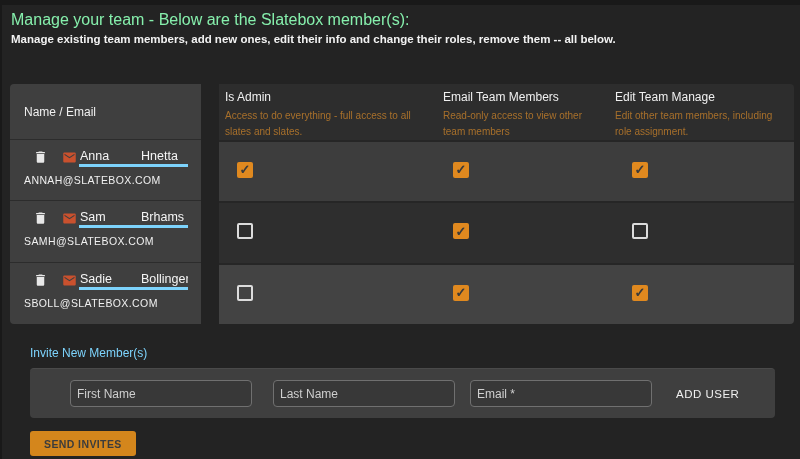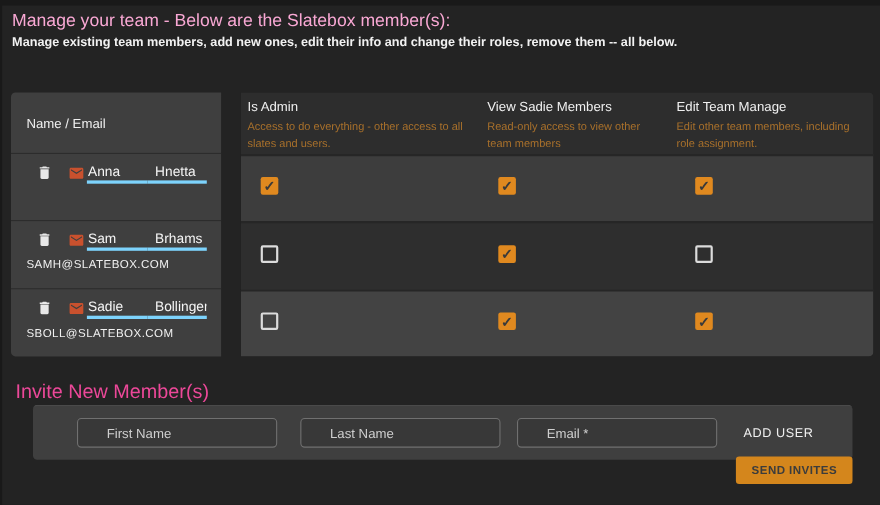--- a/index.html
+++ b/index.html
@@ -6,21 +6,21 @@
   html,body { background:#1a1a1a; }
   body { font-family:"Liberation Sans", sans-serif; }
   .page {
     position:relative; width:800px; height:459px;
     background:#232323; overflow:hidden;
     border-top:5px solid #191919; border-left:2px solid #191919;
   }
   
   .page-title {
     position:absolute; left:9px; top:6px;
-    font-size:16px; font-weight:500; color:#f9a8d4;
+    font-size:16px; font-weight:500; color:#86efac;
   }
   .page-subtitle {
     position:absolute; left:9px; top:28px;
     font-size:11.5px; font-weight:700; color:#f2f2f2;
   }
   
   .members-table {
     position:absolute; left:8px; top:79px; width:784px; height:240px;
     display:flex;
   }
@@ -77,44 +77,44 @@
   .cb.checked {
     border:none; background:#e0891f;
   }
   .cb.checked::after {
     content:"\2713"; position:absolute; left:0; top:0; width:16px; height:16px;
     color:#3a3a3a; font-size:13px; font-weight:700;
     display:flex; align-items:center; justify-content:center;
   }
   
   .invite-heading {
-    position:absolute; left:12px; top:341px;
-    font-size:18px; color:#ec4899;
+    position:absolute; left:28px; top:341px;
+    font-size:12px; color:#7dd3fc;
   }
   .invite-box {
     position:absolute; left:28px; top:363px; width:745px; height:50px;
     background:#3f3f3f; border-radius:4px; border-top:1px solid #4a4a4a;
     display:flex; align-items:center; padding-left:40px;
   }
   .invite-input {
     width:182px; height:27px; background:#383838;
     border:1px solid #707070; border-radius:4px;
-    color:#e8e8e8; font-size:12px; padding:0 26px; outline:none;
+    color:#e8e8e8; font-size:12px; padding:0 6px; outline:none;
     font-family:"Liberation Sans", sans-serif;
   }
   .invite-input::placeholder { color:#cfcfcf; opacity:1; }
   .gap1 { margin-right:21px; } .gap2 { margin-right:15px; }
   .add-user {
     margin-left:24px; background:none; border:none; cursor:pointer;
     color:#f0f0f0; font-size:11.5px; font-weight:500; letter-spacing:.5px;
     font-family:"Liberation Sans", sans-serif;
   }
   .send-row {
-    position:absolute; left:28px; top:410px; width:745px;
-    display:flex; justify-content:flex-end;
+    position:absolute; left:28px; top:426px; width:745px;
+    display:flex; justify-content:flex-start;
   }
   .send-invites {
     background:#d4861c; color:#3c3c3c; border:none; border-radius:3px;
     height:25px; padding:0 14px; font-size:10.5px; font-weight:700;
     letter-spacing:.4px; cursor:pointer;
     font-family:"Liberation Sans", sans-serif;
   }
   .svg-icon { display:block; }
 </style>
 </head>
@@ -138,20 +138,21 @@
               </svg>
           </button>
           <button class="icon-btn icon-mail">
             <svg class="svg-icon" width="17" height="15" viewBox="0 0 24 24" fill="#c9512e">
                 <path d="M20 4H4c-1.1 0-2 .9-2 2v12c0 1.1.9 2 2 2h16c1.1 0 2-.9 2-2V6c0-1.1-.9-2-2-2zm0 4-8 5-8-5V6l8 5 8-5v2z"></path>
               </svg>
           </button>
           <input class="nm-input nm-fn" value="Anna" style="">
           <input class="nm-input nm-ln" value="Hnetta" style="">
         </div>
+        <div class="member-email">ANNAH@SLATEBOX.COM</div>
       </div>
 
       <div class="member-cell mid">
         <div class="member-line">
           <button class="icon-btn icon-trash">
             <svg class="svg-icon" width="15" height="16" viewBox="0 0 24 24" fill="#e8e8e8">
                 <path d="M6 19c0 1.1.9 2 2 2h8c1.1 0 2-.9 2-2V7H6v12zM19 4h-3.5l-1-1h-5l-1 1H5v2h14V4z"></path>
               </svg>
           </button>
           <button class="icon-btn icon-mail">
@@ -181,24 +182,24 @@
           <input class="nm-input nm-ln" value="Bollinger" style="">
         </div>
         <div class="member-email">SBOLL@SLATEBOX.COM</div>
       </div>
     </div>
 
     <div class="right-col">
       <div class="perm-header">
         <div class="perm-h c1">
           <div class="perm-label">Is Admin</div>
-          <div class="perm-desc">Access to do everything - other access to all slates and users.</div>
+          <div class="perm-desc">Access to do everything - full access to all slates and slates.</div>
         </div>
         <div class="perm-h c2">
-          <div class="perm-label">View Sadie Members</div>
+          <div class="perm-label">Email Team Members</div>
           <div class="perm-desc">Read-only access to view other team members</div>
         </div>
         <div class="perm-h c3">
           <div class="perm-label">Edit Team Manage</div>
           <div class="perm-desc">Edit other team members, including role assignment.</div>
         </div>
       </div>
 
       <div class="perm-row r1">
         <div><span class="cb checked"></span></div>

